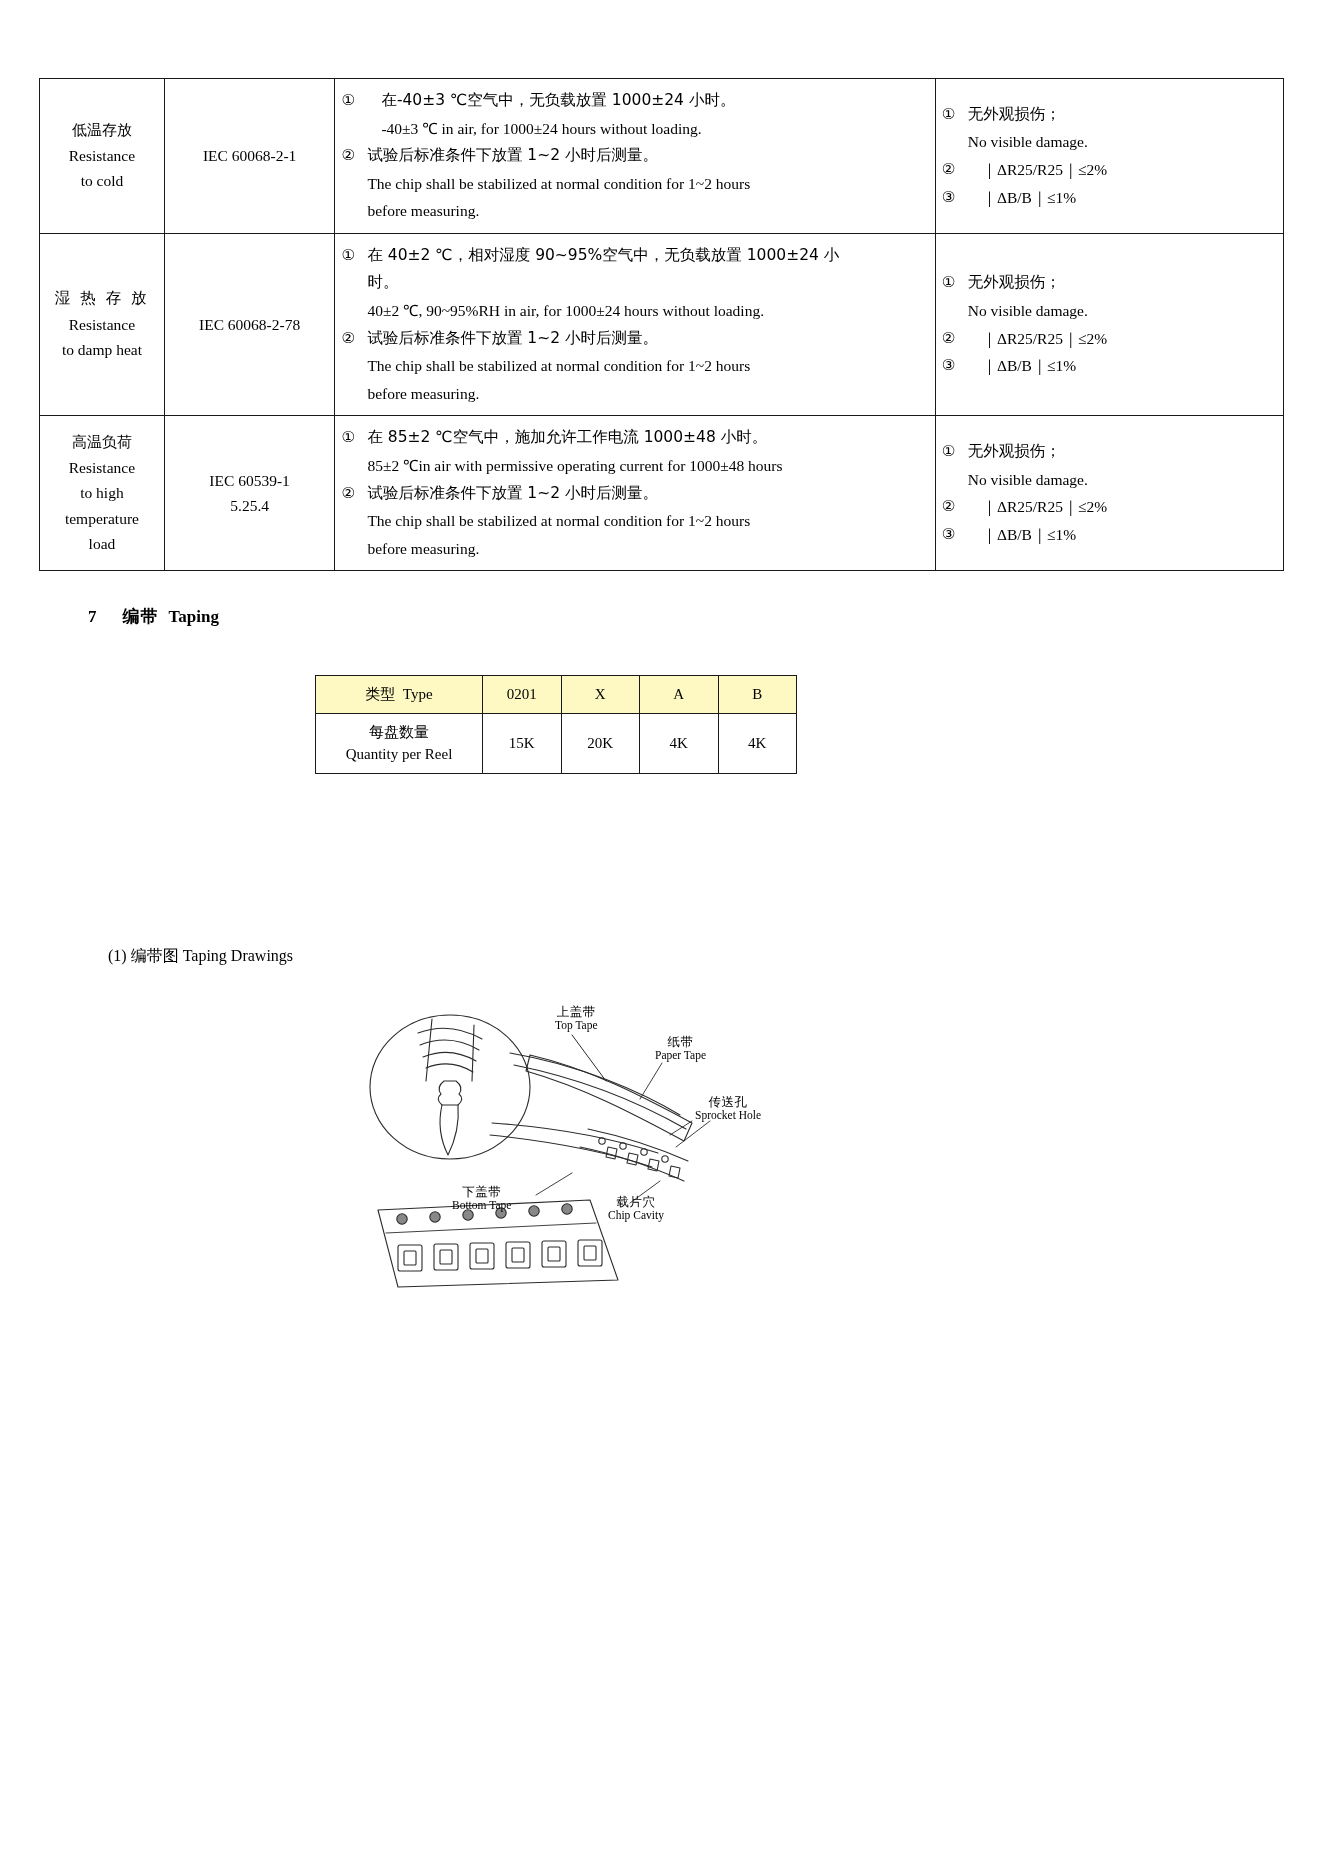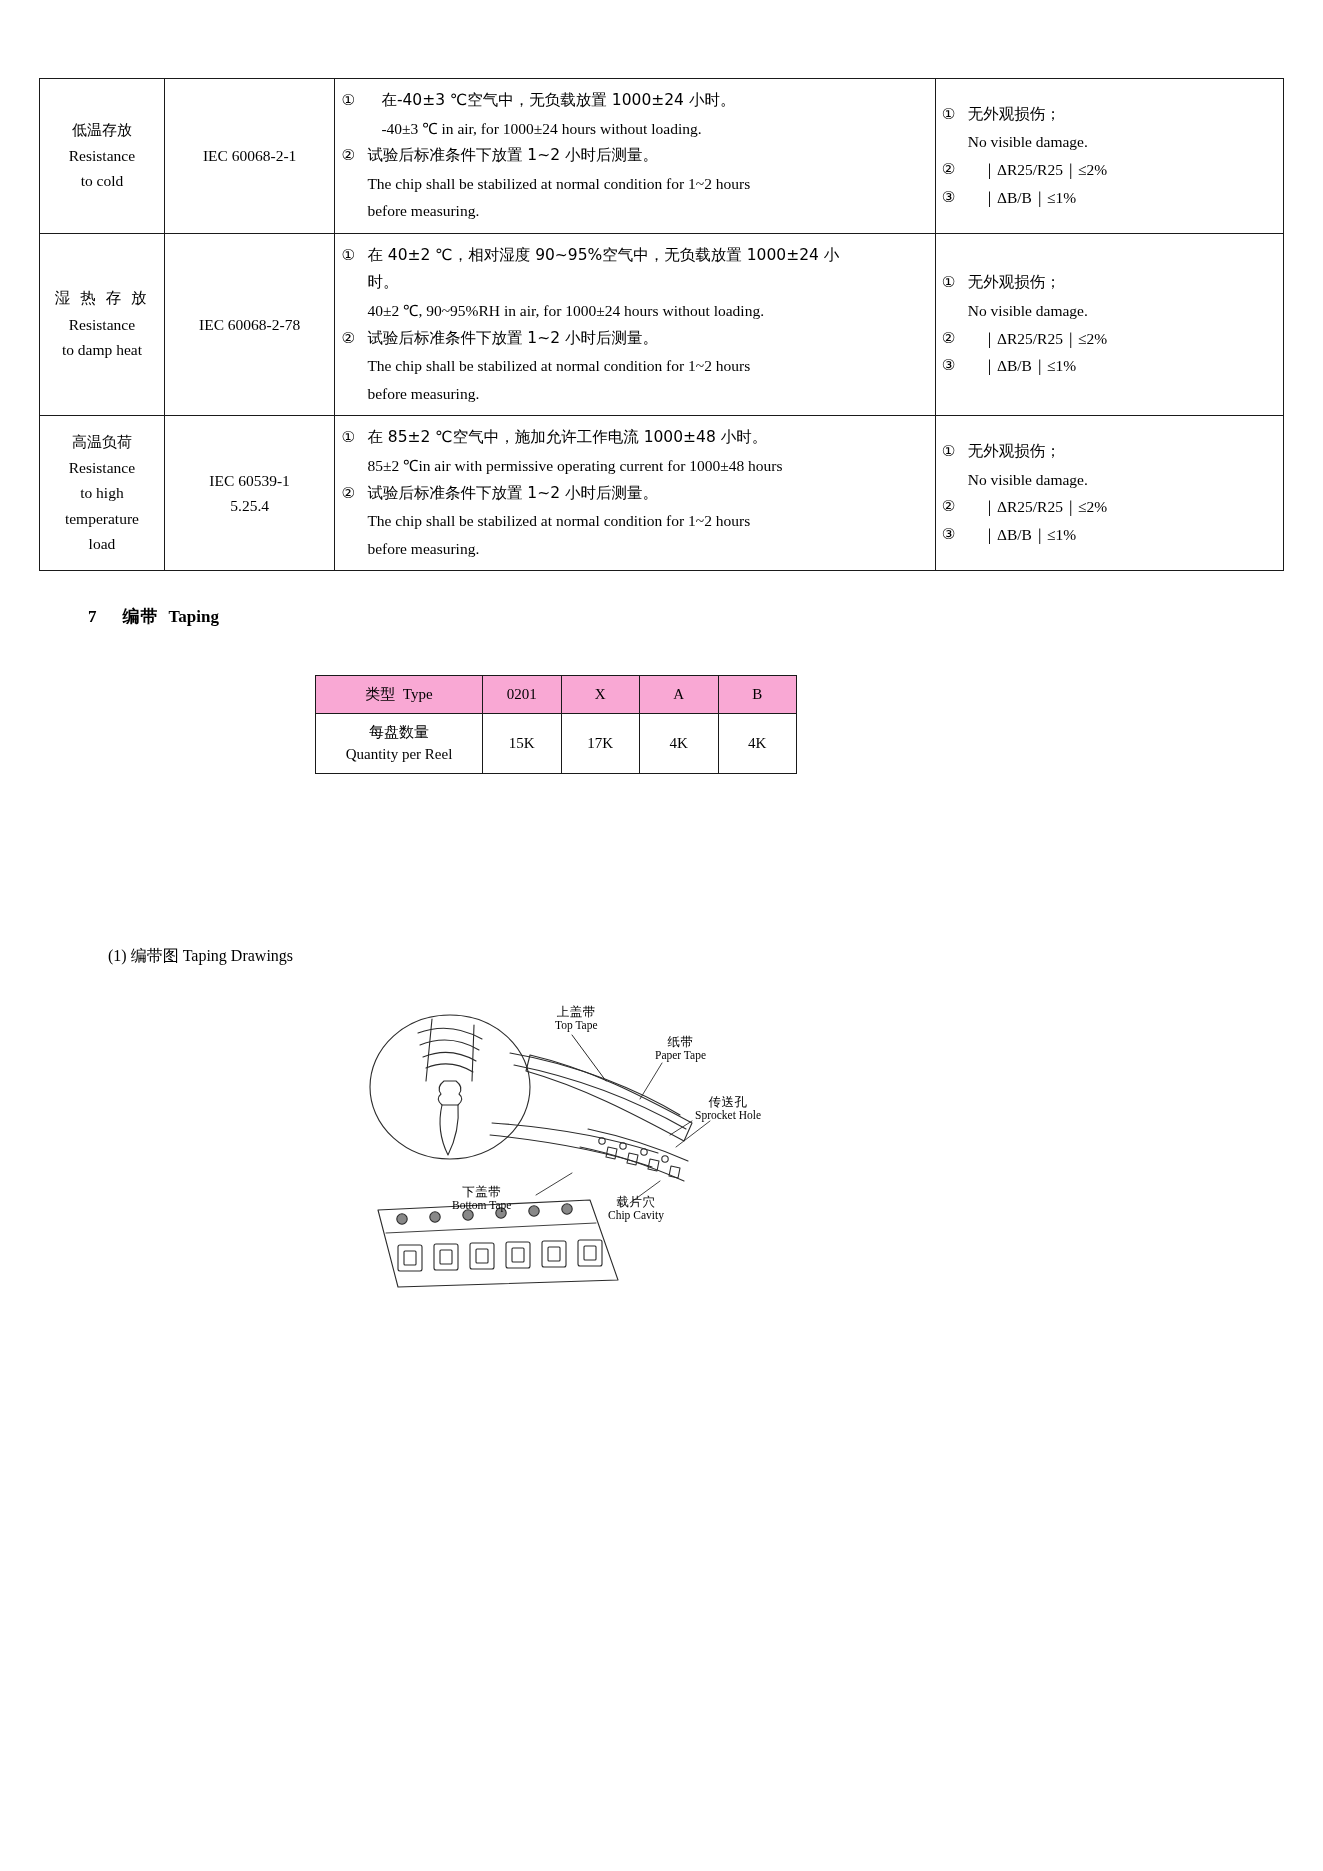--- a/index.html
+++ b/index.html
@@ -103,21 +103,21 @@
     border-collapse: collapse;
     table-layout: fixed;
   }
   .tape-table td {
     border: 1.4px solid #1a1a1a;
     text-align: center;
     vertical-align: middle;
     font-size: 15px;
     padding: 7px 2px;
   }
-  .tape-table .hdr { background: #f9a8d4; }
+  .tape-table .hdr { background: #fef9c3; }
   .t-col-label { width: 167px; }
   .t-col-v { width: 78.5px; }
   .two-line .l1 {
     font-family: "DejaVu Sans", sans-serif;
     font-size: 15px;
     display: block;
     line-height: 1.5;
   }
   .two-line .l2 {
     font-family: "Liberation Serif", serif;
@@ -323,21 +323,21 @@
         <td class="hdr">X</td>
         <td class="hdr">A</td>
         <td class="hdr">B</td>
       </tr>
       <tr>
         <td class="two-line">
           <span class="l1">每盘数量</span>
           <span class="l2">Quantity per Reel</span>
         </td>
         <td>15K</td>
-        <td>17K</td>
+        <td>20K</td>
         <td>4K</td>
         <td>4K</td>
       </tr>
     </tbody>
   </table>
 
   <div class="sub-cap">
     <span>(1)</span>
     <span class="cnh">编带图</span>
     <span class="enh">Taping Drawings</span>

